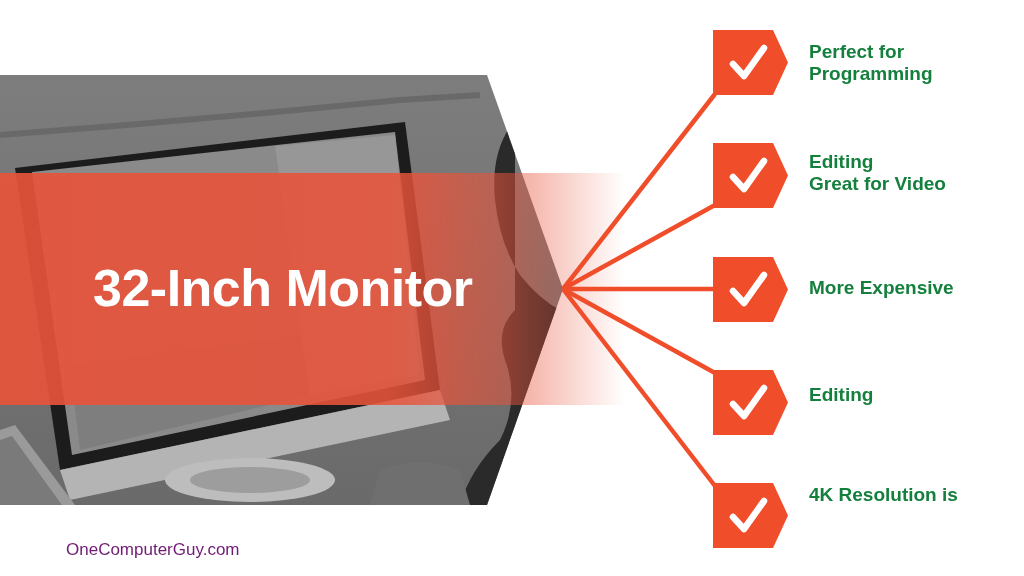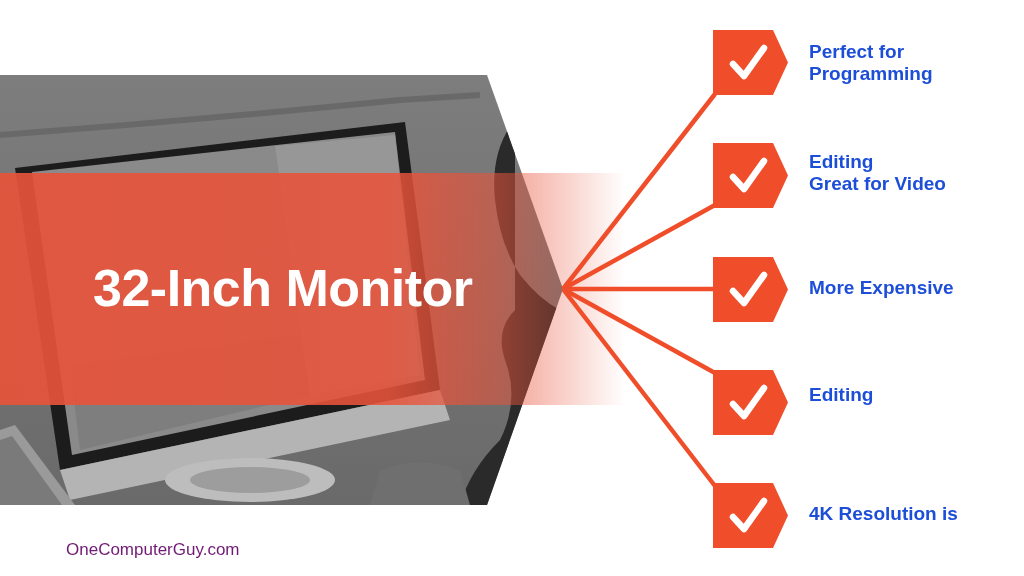--- a/index.html
+++ b/index.html
@@ -2,21 +2,21 @@
 <html><head>
 <meta charset="utf-8">
 <style>
   html, body { margin:0; padding:0; }
   body { width:1024px; height:576px; background:#ffffff; position:relative; overflow:hidden;
          font-family:"Liberation Sans", "DejaVu Sans", sans-serif; }
   .panel { position:absolute; left:0; top:0; width:1024px; height:576px; }
   .title { position:absolute; left:93px; top:262px; font-size:52px; font-weight:bold; color:#ffffff;
            letter-spacing:-0.5px; white-space:nowrap; line-height:52px; }
   .badge { position:absolute; left:713px; width:75px; height:65px; }
-  .label { position:absolute; left:809px; font-size:19px; font-weight:bold; color:#1d4ed8;
+  .label { position:absolute; left:809px; font-size:19px; font-weight:bold; color:#15803d;
            line-height:22px; width:200px; }
   .footer { position:absolute; left:22px; top:540px; font-size:17px; color:#701a75;margin-left:44px; }
 </style>
 </head>
 <body>
 
 <svg class="panel" width="1024" height="576" viewBox="0 0 1024 576">
   <defs>
     <clipPath id="chev">
       <polygon points="0,75 487,75 563,289 487,505 0,505"></polygon>
@@ -95,17 +95,17 @@
 <div class="label" style="top:151px">
   <div>Editing</div>
   <div>Great for Video</div>
 </div>
 <div class="label" style="top:277px">
   <div>More Expensive</div>
 </div>
 <div class="label" style="top:384px">
   <div>Editing</div>
 </div>
-<div class="label" style="top:503px">
+<div class="label" style="top:484px">
   <div>4K Resolution is</div>
 </div>
 
 <div class="footer">OneComputerGuy.com</div>
 
 </body></html>

